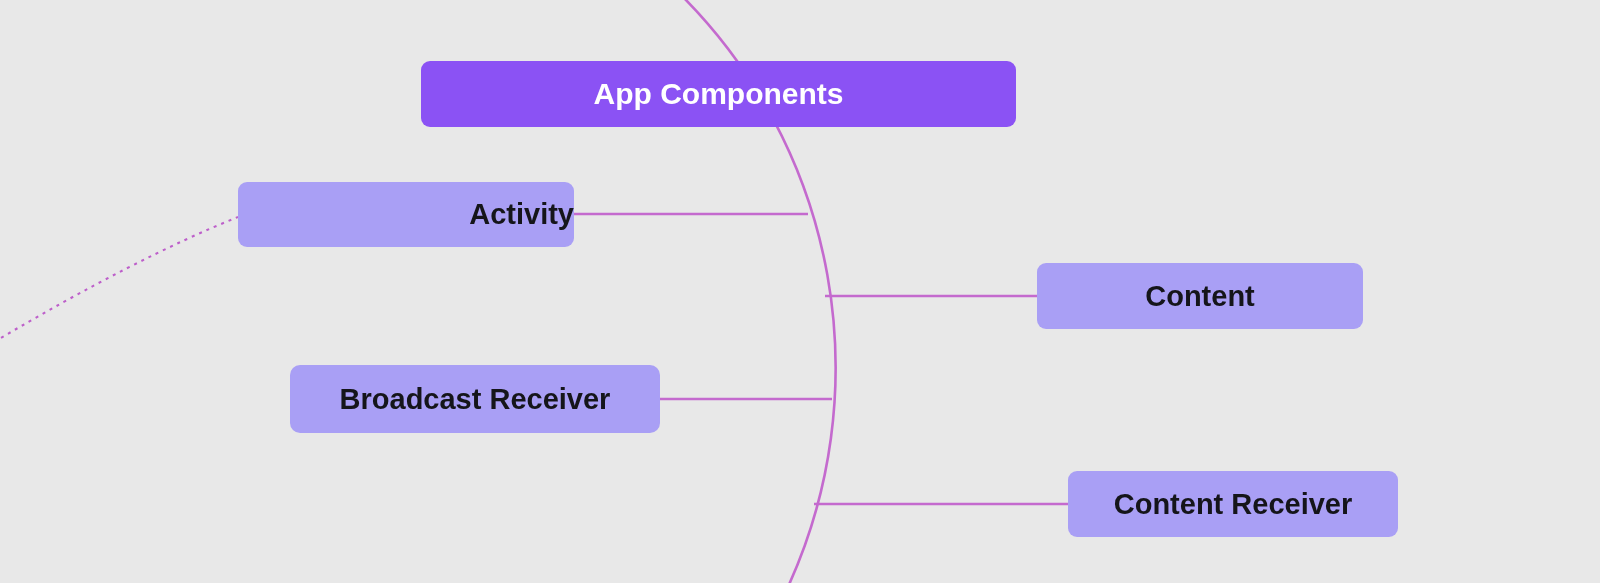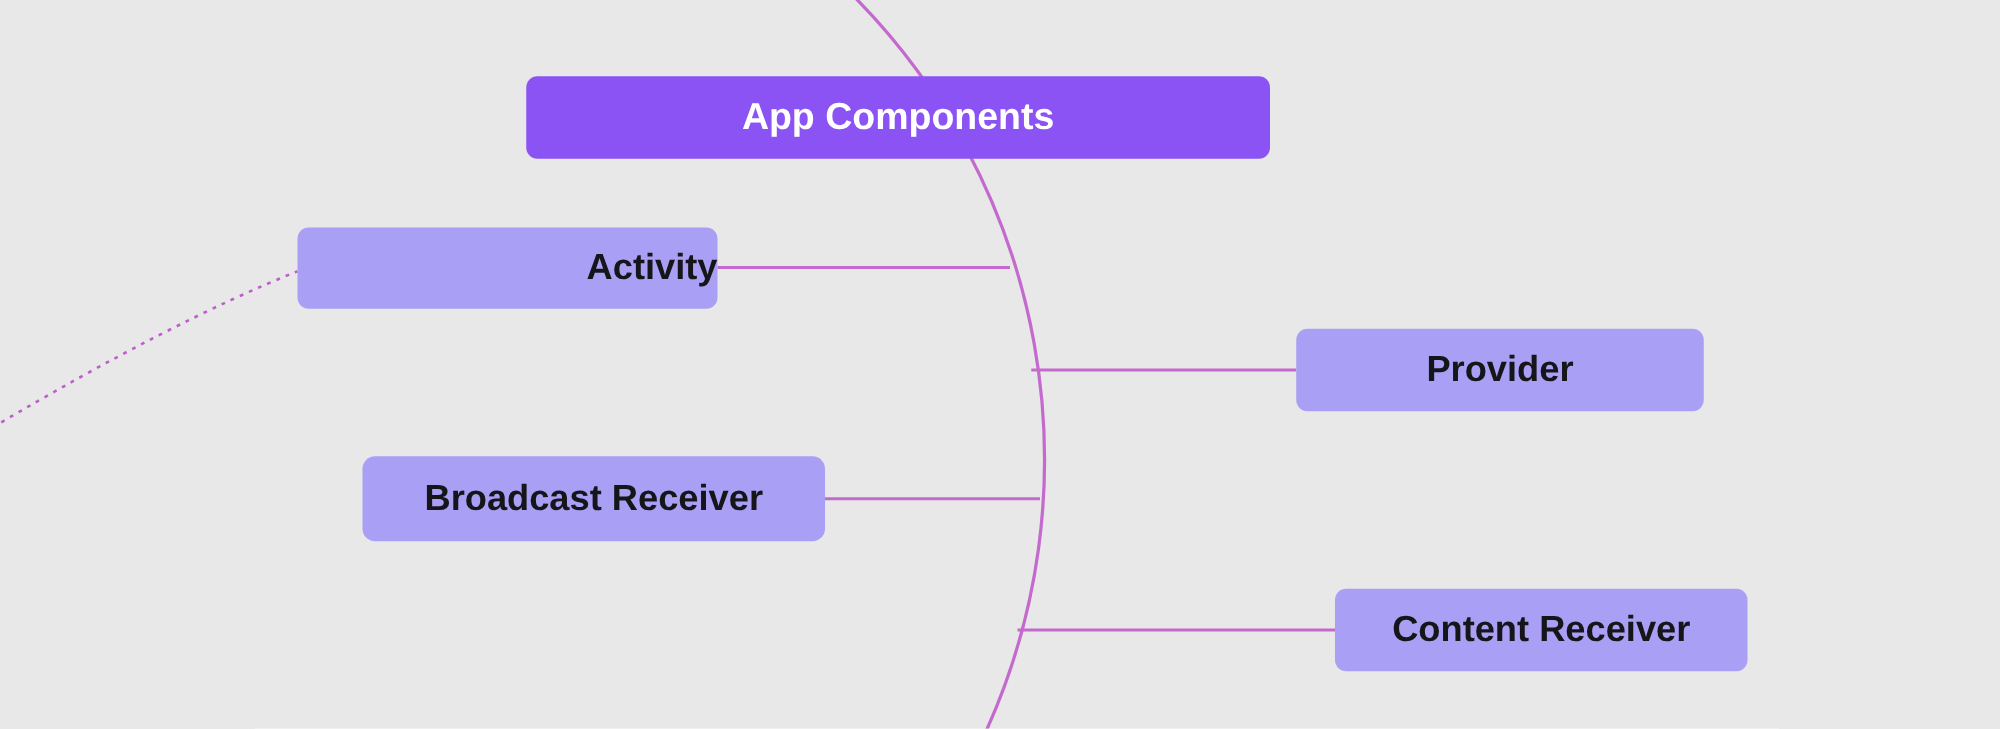--- a/index.html
+++ b/index.html
@@ -81,21 +81,21 @@
 
   <div class="node node-root">
     <span>App Components</span>
   </div>
 
   <div class="node node-child node-activity">
     <span>Activity</span>
   </div>
 
   <div class="node node-child node-service">
-    <span>Provider</span>
+    <span>Content</span>
   </div>
 
   <div class="node node-child node-broadcast">
     <span>Broadcast Receiver</span>
   </div>
 
   <div class="node node-child node-content">
     <span>Content Receiver</span>
   </div>
 

